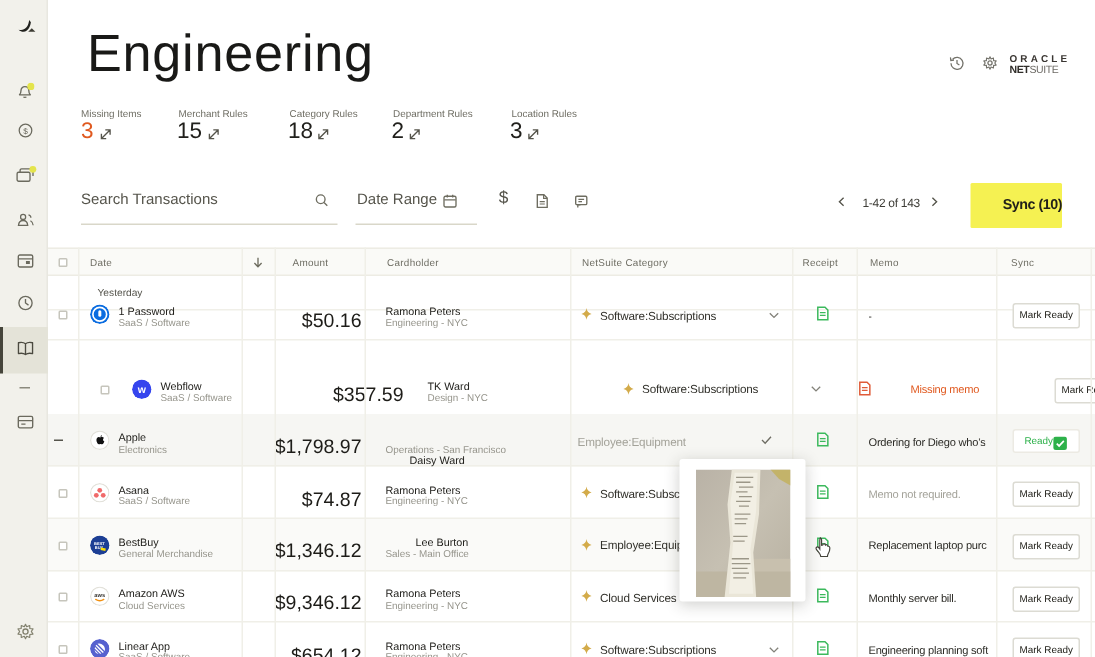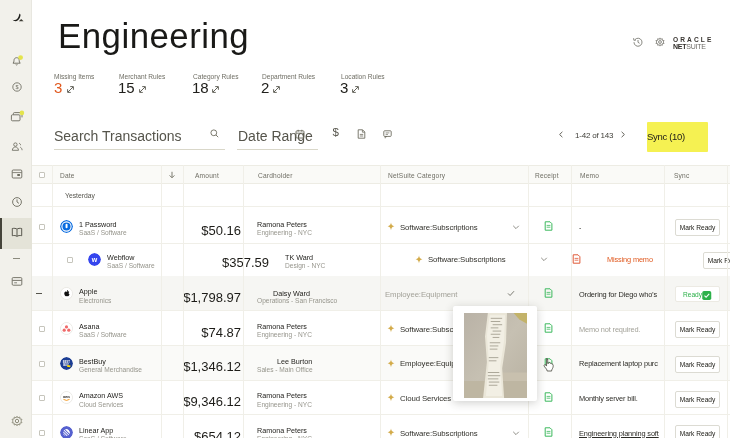--- a/index.html
+++ b/index.html
@@ -16,25 +16,25 @@
   height:31px; background:#45443a; }
 .sbi { position:absolute; left:0; width:32px; text-align:center; }
 
 #title { position:absolute; left:58px; top:16px; font-size:34.8px;
   letter-spacing:0.5px; color:#191917; }
 
 .stat-label { position:absolute; font-size:6.6px; color:#6f6e64; white-space:nowrap; }
 .stat-val { position:absolute; font-size:15px; color:#21201c; white-space:nowrap; }
 .stat-val.orange { color:#e0591f; }
 
-.tb-text { position:absolute; font-size:14px; color:#55544b; white-space:nowrap; }
+.tb-text { position:absolute; font-size:10px; color:#55544b; white-space:nowrap; }
 .uline { position:absolute; height:1px; background:#d9d7c9; }
 #syncbtn { position:absolute; left:647px; top:122px; width:61px; height:29.5px;
-  background:#f5f152; border-radius:1px; text-align:left; line-height:29.5px;
-  font-size:9.5px; font-weight:normal; letter-spacing:-0.3px; color:#21201a; }
+  background:#f5f152; border-radius:1px; text-align:right; line-height:29.5px;
+  font-size:9.5px; font-weight:bold; letter-spacing:-0.3px; color:#21201a; }
 #pager { position:absolute; top:130.8px; left:575px; font-size:8px; letter-spacing:-0.2px; color:#3f3e38; }
 
 #thead { position:absolute; left:32px; top:165px; width:698px; height:19px;
   background:#fafaf7; border-top:1px solid #edece4; border-bottom:1px solid #edece4; }
 .th { position:absolute; font-size:6.6px; letter-spacing:0.2px; color:#6f6e64; top:172px; white-space:nowrap; }
 #grouprow { position:absolute; left:32px; top:184px; width:698px; height:23px;
   border-bottom:1px solid #f0efe8; }
 .vline { position:absolute; width:1px; background:#f0efe8; top:165px; height:273px; }
 .row { position:absolute; left:32px; width:698px; height:35px;
   border-bottom:1px solid #f0efe8; }
@@ -216,21 +216,21 @@
         <path d="M27 28 H38 M27 31 H36 M27 34 H35"></path>
         <path d="M26 42 H36 M26 45 H34"></path>
         <path d="M25 56 H37 M25 59 H38 M25 62 H36 M26 65 H37 M26 68 H35"></path>
       </g>
     </svg>
   </div>
   <svg class="abs" style="left:543px;top:357px;z-index:6;" width="11" height="15" viewBox="0 0 14 18">
       <path d="M4.5 1.5 C5.6 1.5 6 2.3 6 3.3 V7.8 L7 7.6 C7 6.9 7.6 6.4 8.3 6.5 C8.9 6.6 9.2 7 9.3 7.6 C9.8 7.2 10.4 7.2 10.9 7.6 C11.3 7.9 11.4 8.2 11.4 8.6 C11.9 8.5 12.4 8.6 12.7 9 C13 9.4 13 9.8 13 10.4 C13 12.6 12.4 13.6 11.6 15 C11 16 11 16.4 11 17.3 L5.3 17.3 C5.2 16.3 4.9 15.5 4.2 14.6 C3.4 13.5 2.3 12.3 1.6 11.2 C1.1 10.4 1.3 9.6 2 9.3 C2.7 9 3.3 9.3 3.8 10 L4.5 11 L4.5 3.3 C4.5 2.3 4.9 1.5 5.5 1.5 Z" fill="#fff" stroke="#44433a" stroke-width="1"></path>
     </svg>
   <div id="rows">
-<div class="row" style="top:209px;padding-left:21px;">
+<div class="row" style="top:192px;padding-left:21px;">
         <div class="cb" style="top:15px;"></div>
         <svg class="logo" style="top:11px;" width="13" height="13" viewBox="0 0 13 13">
           <circle cx="6.5" cy="6.5" r="6.5" fill="#0a6ce0"></circle>
           <circle cx="6.5" cy="6.5" r="4.6" fill="none" stroke="#fff" stroke-width="1.1"></circle>
           <rect x="5.55" y="3.8" width="2" height="4.4" rx="1" fill="#fff"></rect>
         </svg>
         <div class="mname" style="top:11px;">1 Password</div>
         <div class="msub" style="top:20.3px;">SaaS / Software</div>
         <div class="amt" style="top:13.5px;">$50.16</div>
         <div class="cname" style="top:11px;">Ramona Peters</div>
@@ -276,21 +276,21 @@
       </div>
 <div class="row" style="top:276.3px;background:#f6f6f3;">
         <div class="abs" style="left:4px;top:16.5px;width:6px;height:1.4px;background:#55544c;"></div>
         <svg class="logo" style="top:11px;" width="13" height="13" viewBox="0 0 13 13">
           <circle cx="6.5" cy="6.5" r="6.1" fill="#fff" stroke="#e2e1da" stroke-width="0.8"></circle>
           <path d="M8.05 3.1 c0.05 0.55 -0.5 1.15 -1.05 1.1 c-0.08 -0.6 0.5 -1.15 1.05 -1.1 z M6.9 4.45 c0.35 0 0.8 -0.25 1.25 -0.2 c0.5 0.05 0.9 0.3 1.15 0.7 c-0.95 0.6 -0.75 1.95 0.25 2.35 c-0.2 0.55 -0.75 1.9 -1.5 1.9 c-0.4 0 -0.55 -0.25 -1.05 -0.25 c-0.5 0 -0.7 0.25 -1.08 0.25 c-0.75 0 -1.4 -1.45 -1.55 -2.05 c-0.3 -1.15 0.2 -2.6 1.35 -2.75 c0.45 -0.05 0.85 0.25 1.18 0.25 z" fill="#111"></path>
         </svg>
         <div class="mname" style="top:11px;">Apple</div>
         <div class="msub" style="top:20.3px;">Electronics</div>
         <div class="amt" style="top:13.5px;">$1,798.97</div>
-        <div class="cname" style="top:13px;padding-left:16px;">Daisy Ward</div>
+        <div class="cname" style="top:26px;padding-left:16px;">Daisy Ward</div>
         <div class="csub" style="top:20.3px;">Operations - San Francisco</div>
         <div class="cat" style="top:13.5px;left:353px;color:#a3a299;">Employee:Equipment</div>
         <svg class="abs" style="left:475px;top:14px;" width="8" height="7" viewBox="0 0 8 7">
           <path d="M1 3.4 L3.1 5.5 L7 1.2" fill="none" stroke="#6e6d64" stroke-width="0.9"></path>
         </svg>
         <svg class="abs" style="left:512px;top:12px;" width="9" height="10" viewBox="0 0 9 10">
           <path d="M1.2 0.8 H6 L7.9 2.7 V9.2 H1.2 Z" fill="none" stroke="#3cb95d" stroke-width="1"></path>
           <path d="M2.6 4.4 H6.4 M2.6 6.2 H6.4" stroke="#3cb95d" stroke-width="0.8"></path>
         </svg>
         <div class="memo" style="top:13.5px;color:#2c2b26;">Ordering for Diego who’s</div>
@@ -390,21 +390,21 @@
           <path d="M4 0.4 C4.3 2.6 5.2 3.7 7.4 4.3 C5.2 4.9 4.3 6 4 8.2 C3.7 6 2.8 4.9 0.6 4.3 C2.8 3.7 3.7 2.6 4 0.4 Z" fill="#d3ab4a"></path>
         </svg>
         <div class="cat" style="top:13.5px;">Software:Subscriptions</div>
         <svg class="abs" style="left:480px;top:15.5px;" width="8" height="5" viewBox="0 0 8 5">
           <path d="M1.2 0.8 L4 3.6 L6.8 0.8" fill="none" stroke="#83827a" stroke-width="0.9"></path>
         </svg>
         <svg class="abs" style="left:512px;top:12px;" width="9" height="10" viewBox="0 0 9 10">
           <path d="M1.2 0.8 H6 L7.9 2.7 V9.2 H1.2 Z" fill="none" stroke="#3cb95d" stroke-width="1"></path>
           <path d="M2.6 4.4 H6.4 M2.6 6.2 H6.4" stroke="#3cb95d" stroke-width="0.8"></path>
         </svg>
-        <div class="memo" style="top:13.5px;color:#2c2b26;text-decoration:underline;">Engineering planning soft</div>
+        <div class="memo" style="top:13.5px;color:#2c2b26;">Engineering planning soft</div>
         <div class="mark" style="top:10.4px;">Mark Ready</div>
       </div>
 </div>
 
   <div class="vline" style="left:52px;"></div>
   <div class="vline" style="left:161px;"></div>
   <div class="vline" style="left:183px;"></div>
   <div class="vline" style="left:243px;"></div>
   <div class="vline" style="left:380px;"></div>
   <div class="vline" style="left:528px;"></div>

